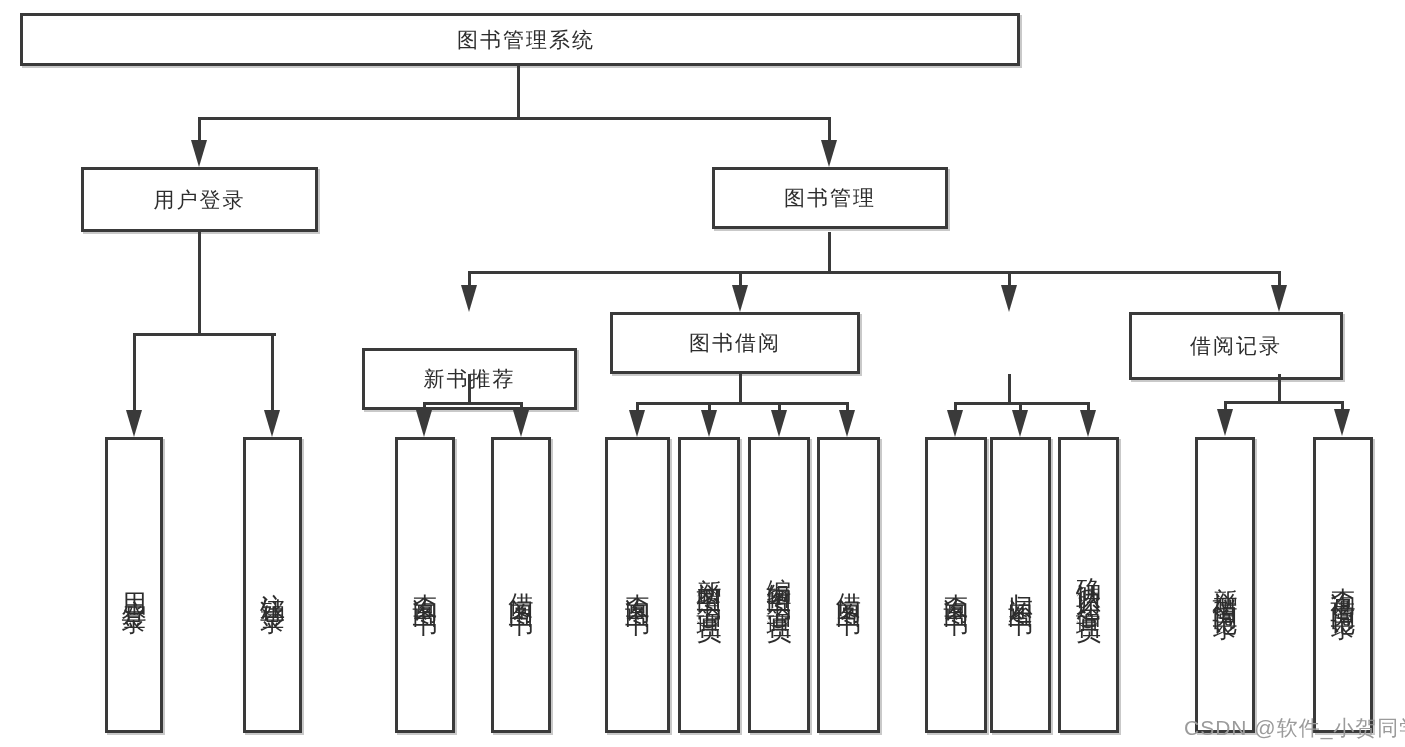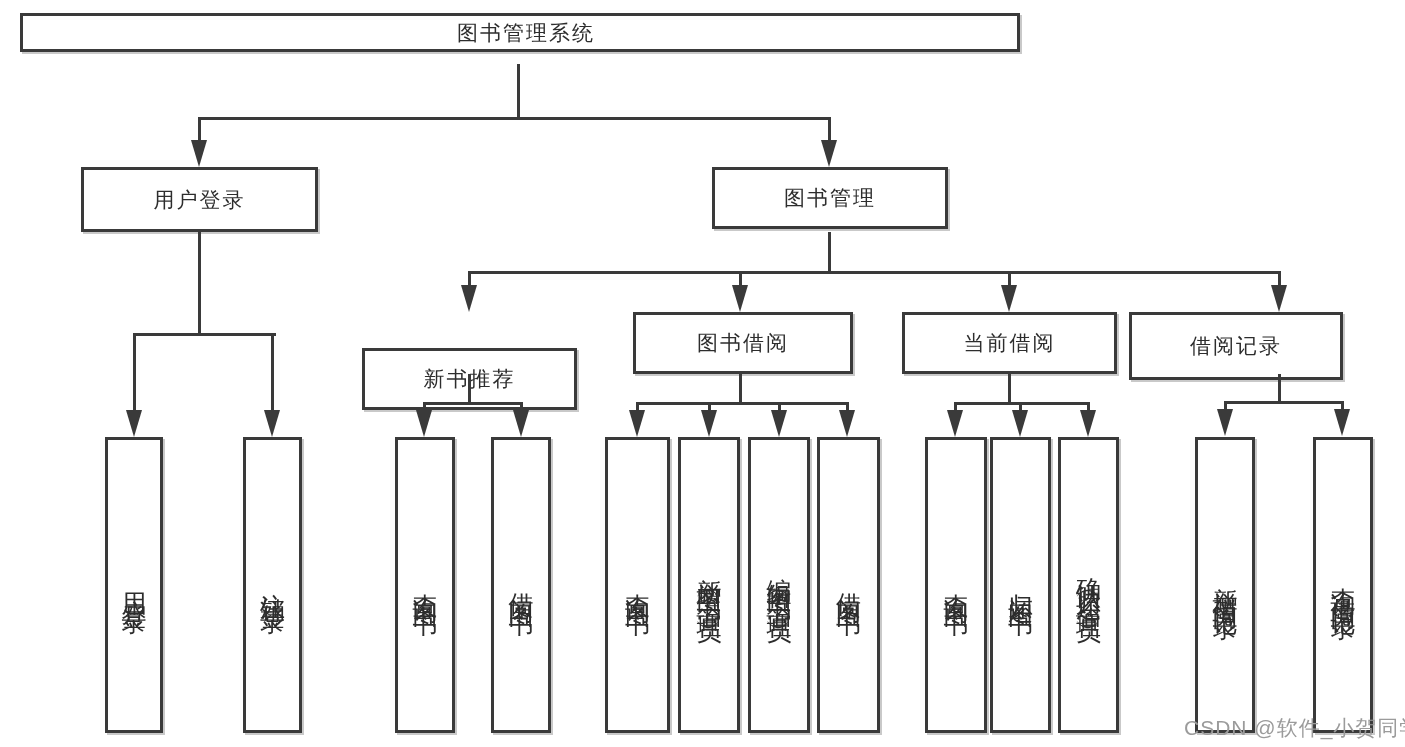--- a/index.html
+++ b/index.html
@@ -46,21 +46,21 @@
     color:#9b9b9b;
     letter-spacing:1px;
     white-space:nowrap;
   }
 </style>
 </head>
 <body>
 
 <div id="canvas">
 
-  <div class="box box-h" style="left:20px;top:13px;width:1000px;height:39px;padding-left:12px;">
+  <div class="box box-h" style="left:20px;top:13px;width:1000px;height:53px;padding-left:12px;">
     <span>图书管理系统</span>
   </div>
 
   <div class="vline" style="left:517px;top:64px;width:3px;height:55px;"></div>
   <div class="hline" style="left:198px;top:117px;width:633px;height:3px;"></div>
   <div class="vline" style="left:198px;top:117px;width:3px;height:26px;"></div>
   <div class="arrow" style="left:191px;top:140px;"></div>
   <div class="vline" style="left:828px;top:117px;width:3px;height:26px;"></div>
   <div class="arrow" style="left:821px;top:140px;"></div>
 
@@ -85,25 +85,22 @@
   <div class="vline" style="left:739px;top:271px;width:3px;height:16px;"></div>
   <div class="arrow" style="left:732px;top:285px;"></div>
   <div class="vline" style="left:1008px;top:271px;width:3px;height:16px;"></div>
   <div class="arrow" style="left:1001px;top:285px;"></div>
   <div class="vline" style="left:1278px;top:271px;width:3px;height:16px;"></div>
   <div class="arrow" style="left:1271px;top:285px;"></div>
 
   <div class="box box-h" style="left:362px;top:312px;width:215px;height:62px;margin-top:36px;">
     <span>新书推荐</span>
   </div>
-  <div class="box box-h" style="left:633px;top:312px;width:220px;height:62px;justify-content:center;">
+  <div class="box box-h" style="left:610px;top:312px;width:250px;height:62px;justify-content:center;">
     <span>图书借阅</span>
-  </div>
-  <div class="box box-h" style="left:902px;top:312px;width:215px;height:62px;">
-    <span>当前借阅</span>
   </div>
   <div class="box box-h" style="left:1129px;top:312px;width:214px;height:68px;">
     <span>借阅记录</span>
   </div>
 
   <div class="vline" style="left:468px;top:374px;width:3px;height:31px;"></div>
   <div class="hline" style="left:423px;top:402px;width:100px;height:3px;"></div>
   <div class="vline" style="left:423px;top:402px;width:3px;height:10px;"></div>
   <div class="arrow" style="left:416px;top:410px;"></div>
   <div class="vline" style="left:520px;top:402px;width:3px;height:10px;"></div>

